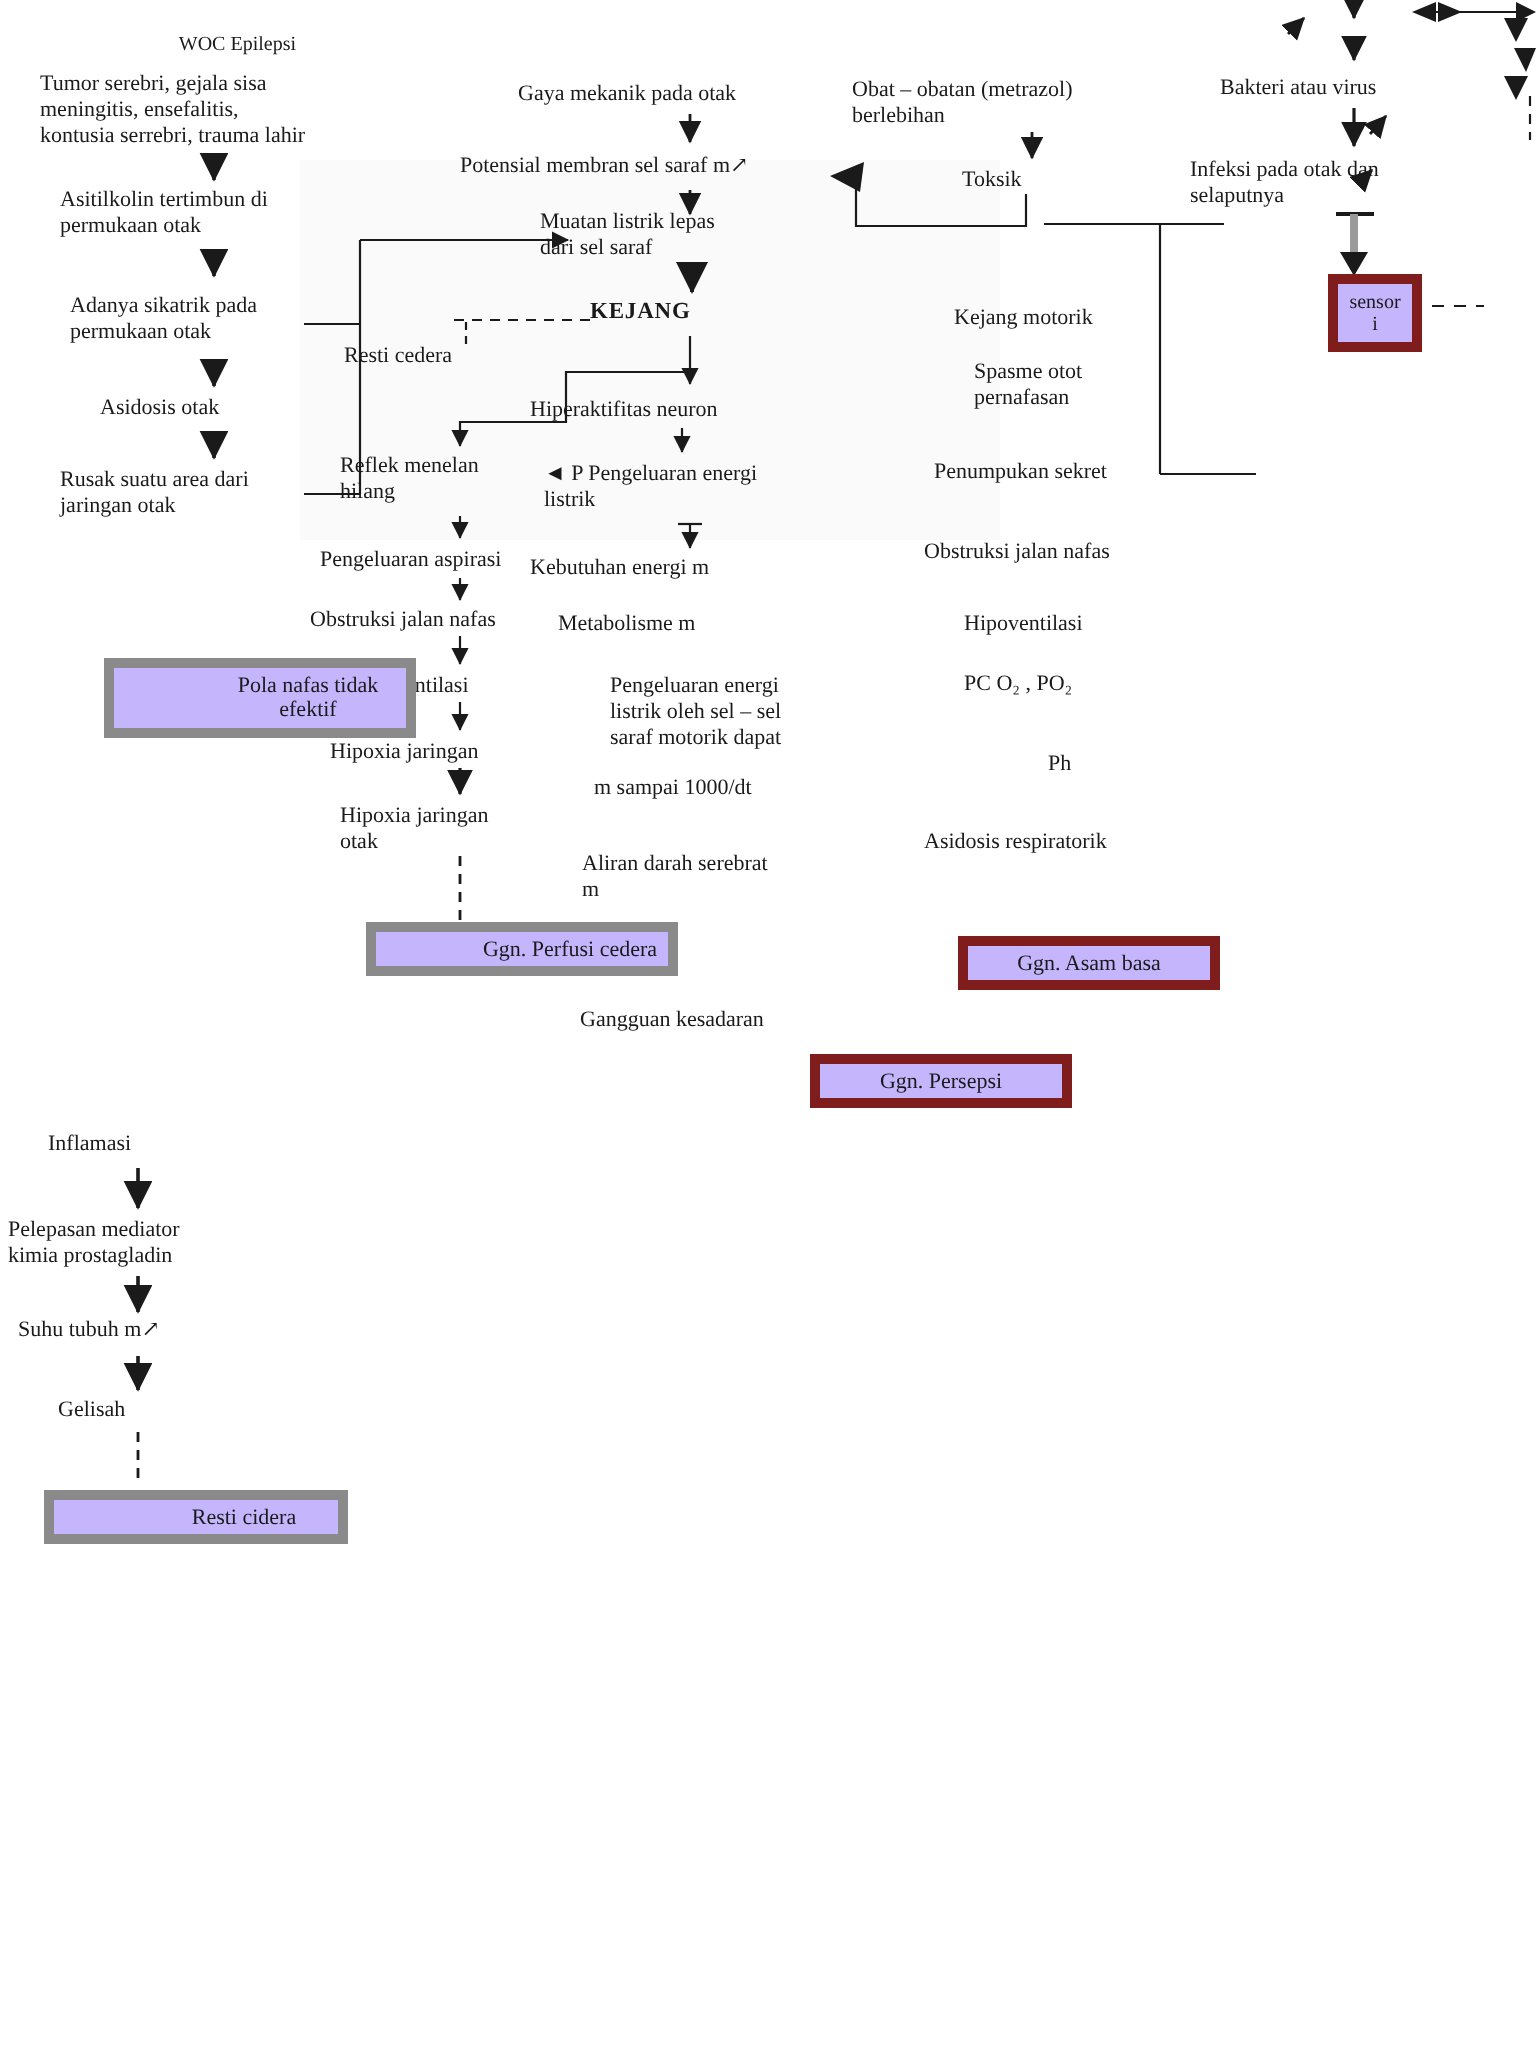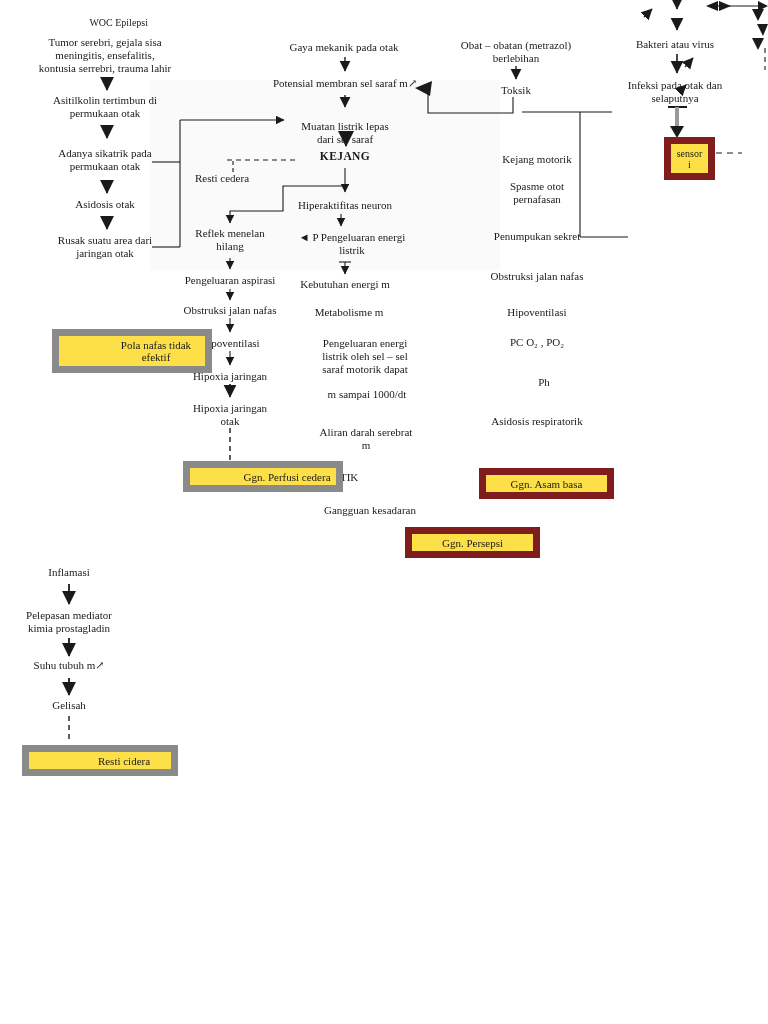--- a/index.html
+++ b/index.html
@@ -5,26 +5,26 @@
   html,body{margin:0;padding:0;}
   body{
     width:768px;height:1024px;position:relative;overflow:hidden;
     background:#ffffff;
     font-family:"Liberation Serif","DejaVu Serif",serif;
     color:#1a1a1a;
   }
   .n{
     position:absolute;
     font-size:11px;line-height:13px;
-    text-align:center;white-space:pre-line;
+    white-space:pre-line;
   }
   .b{font-weight:bold;font-size:11.5px;letter-spacing:.4px;}
   .t{font-weight:normal;font-size:10px;text-align:right;}
   .bx{
-    position:absolute;border:7px solid #7f1d1d;background:#fde047;
+    position:absolute;border:5px solid #7f1d1d;background:#c4b5fd;
     font-size:11px;line-height:12px;text-align:center;white-space:pre-line;
     display:flex;align-items:center;justify-content:center;
   }
   .bx.gray{border-color:#8a8a8a;padding-left:48px;}
   .small{font-size:10px;line-height:11px;}
   svg{position:absolute;left:0;top:0;}
   .tint{position:absolute;background:#fafafa;}
 </style>
 </head>
 <body>
@@ -115,21 +115,21 @@
 <div class="n" style="left:30px;top:94px;width:150px">Asitilkolin tertimbun di
 permukaan otak</div>
 <div class="n" style="left:35px;top:147px;width:140px">Adanya sikatrik pada
 permukaan otak</div>
 <div class="n" style="left:50px;top:198px;width:110px">Asidosis otak</div>
 <div class="n" style="left:30px;top:234px;width:150px">Rusak suatu area dari
 jaringan otak</div>
 
 <div class="n" style="left:259px;top:41px;width:170px">Gaya mekanik pada otak</div>
 <div class="n" style="left:230px;top:77px;width:230px">Potensial membran sel saraf m↗</div>
-<div class="n" style="left:270px;top:120px;width:150px">Muatan listrik lepas
+<div class="n" style="left:270px;top:105px;width:150px">Muatan listrik lepas
 dari sel saraf</div>
 <div class="n b" style="left:295px;top:150px;width:100px">KEJANG</div>
 <div class="n" style="left:265px;top:199px;width:160px">Hiperaktifitas neuron</div>
 <div class="n" style="left:272px;top:231px;width:160px">◄ P Pengeluaran energi
 listrik</div>
 <div class="n" style="left:265px;top:278px;width:160px">Kebutuhan energi m</div>
 <div class="n" style="left:279px;top:306px;width:140px">Metabolisme m</div>
 <div class="n" style="left:305px;top:337px;width:120px">Pengeluaran energi
 listrik oleh sel – sel
 saraf motorik dapat</div>

